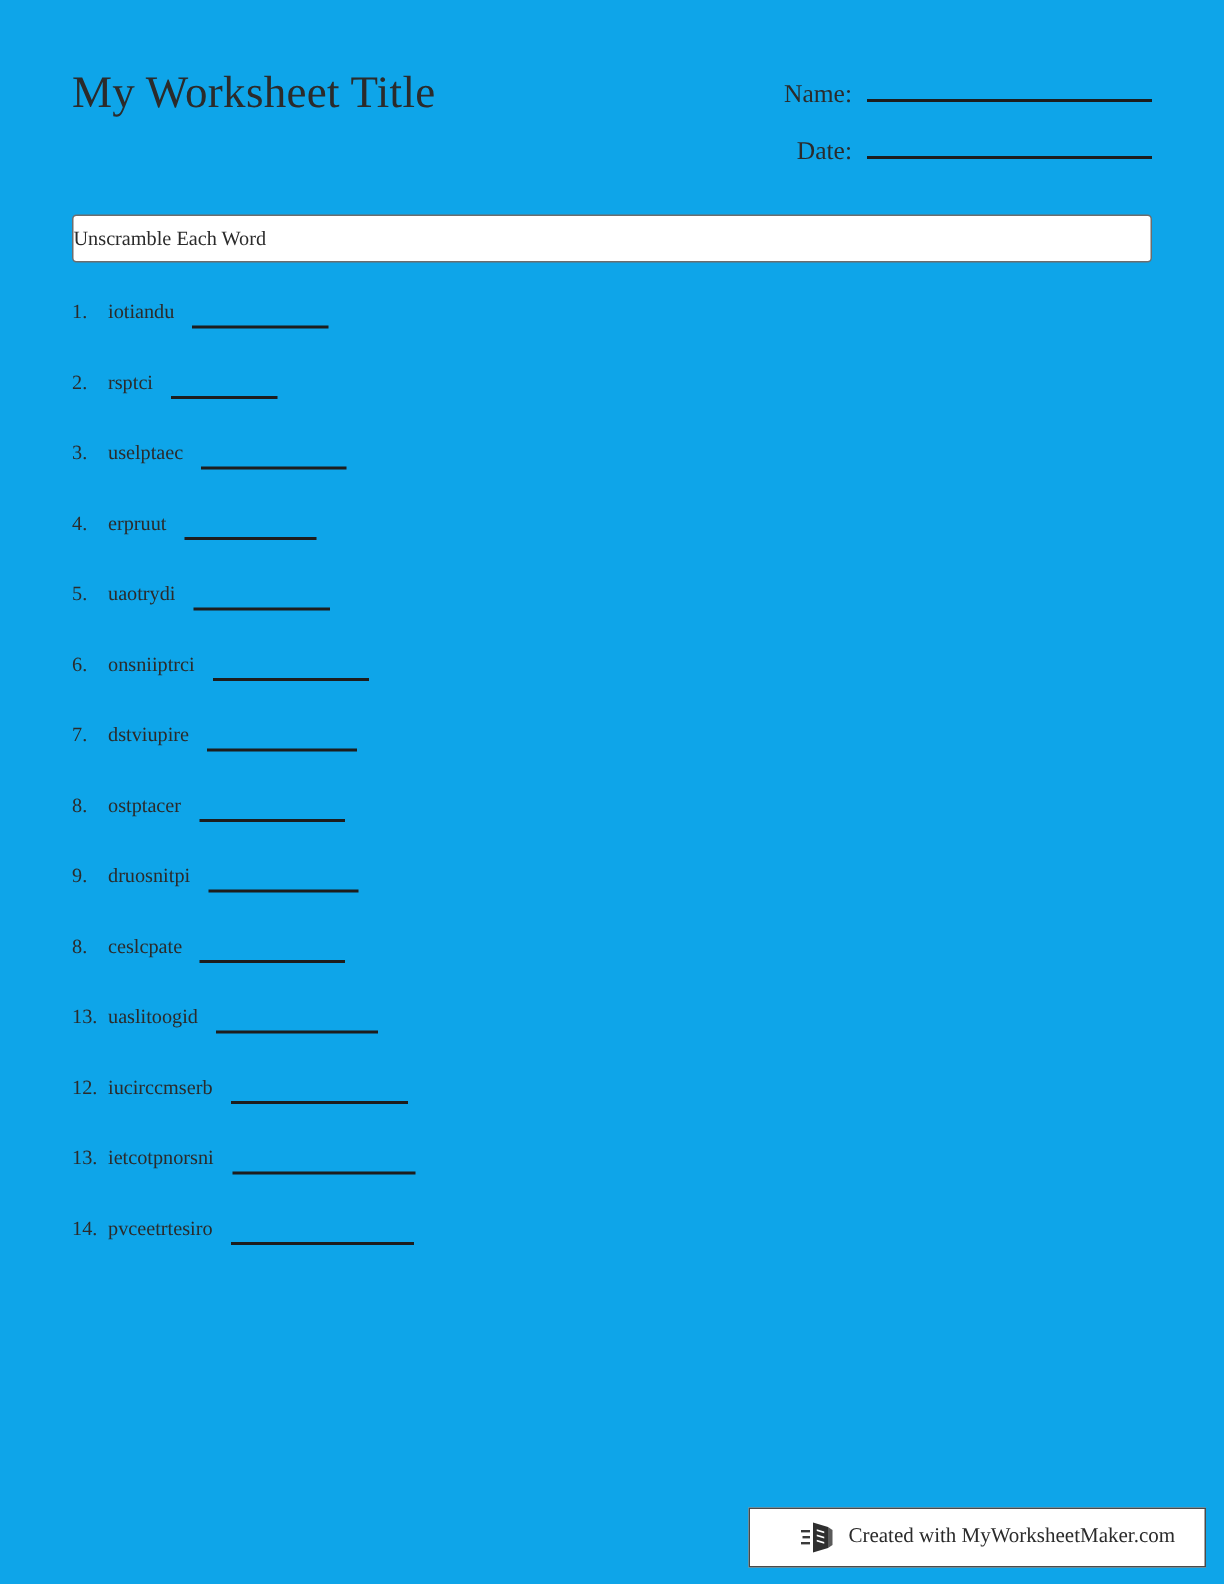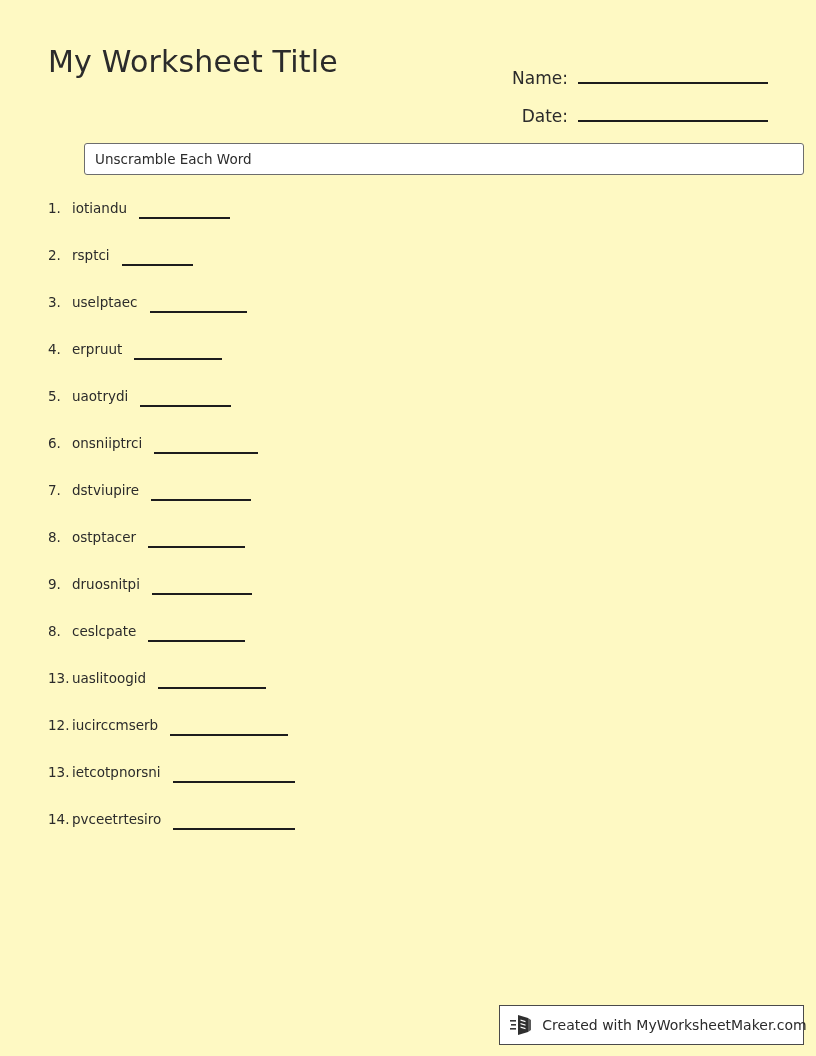--- a/index.html
+++ b/index.html
@@ -13,21 +13,22 @@
     height: 1056px;
     position: relative;
     font-family: "DejaVu Sans", "Liberation Sans", sans-serif;
     color: #2b2b2b;
     overflow: hidden;
   }
 
   .page {
     position: absolute;
     inset: 0;
-    background: #fef9c3;
+    background: #0ea5e9;
+    font-family: Liberation Serif, serif;
   }
 
   
   .header {
     position: absolute;
     left: 48px;
     top: 42px;
     right: 48px;
     height: 80px;
   }
@@ -38,21 +39,21 @@
     font-size: 30px;
     font-weight: 400;
     letter-spacing: 0.2px;
     color: #2b2b2b;
     white-space: nowrap;
     line-height: 40px;
   }
   .namedate {
     position: absolute;
     right: 0;
-    top: 22px;
+    top: 6px;
     width: 270px;
   }
   .nd-row {
     display: flex;
     align-items: baseline;
     justify-content: flex-end;
     height: 38px;
   }
   .nd-label {
     font-size: 17px;
@@ -71,23 +72,21 @@
     position: absolute;
     left: 48px;
     top: 143px;
     width: 720px;
     height: 32px;
     box-sizing: border-box;
     border: 1px solid #6d6d6d;
     border-radius: 3px;
     display: flex;
     align-items: center;
-    padding-left: 10px;
     background: #ffffff;
-    margin-left: 36px;
   }
   .instructions-text {
     font-size: 13.5px;
     color: #2b2b2b;
   }
 
   
   .wordlist {
     position: absolute;
     left: 48px;

